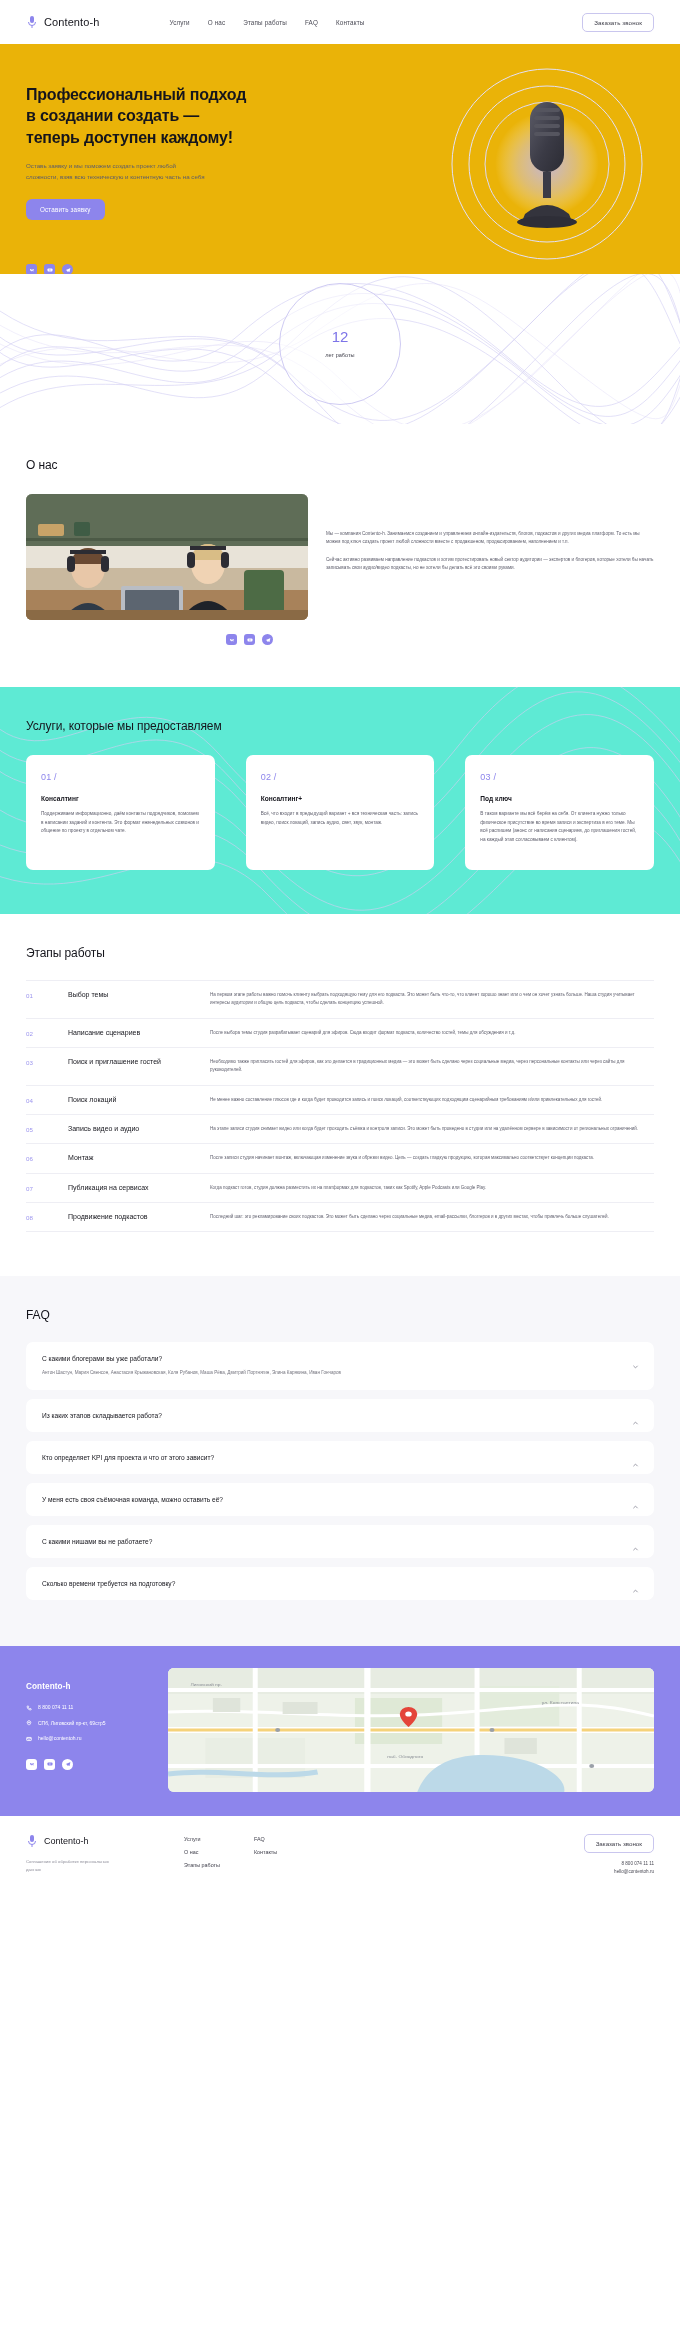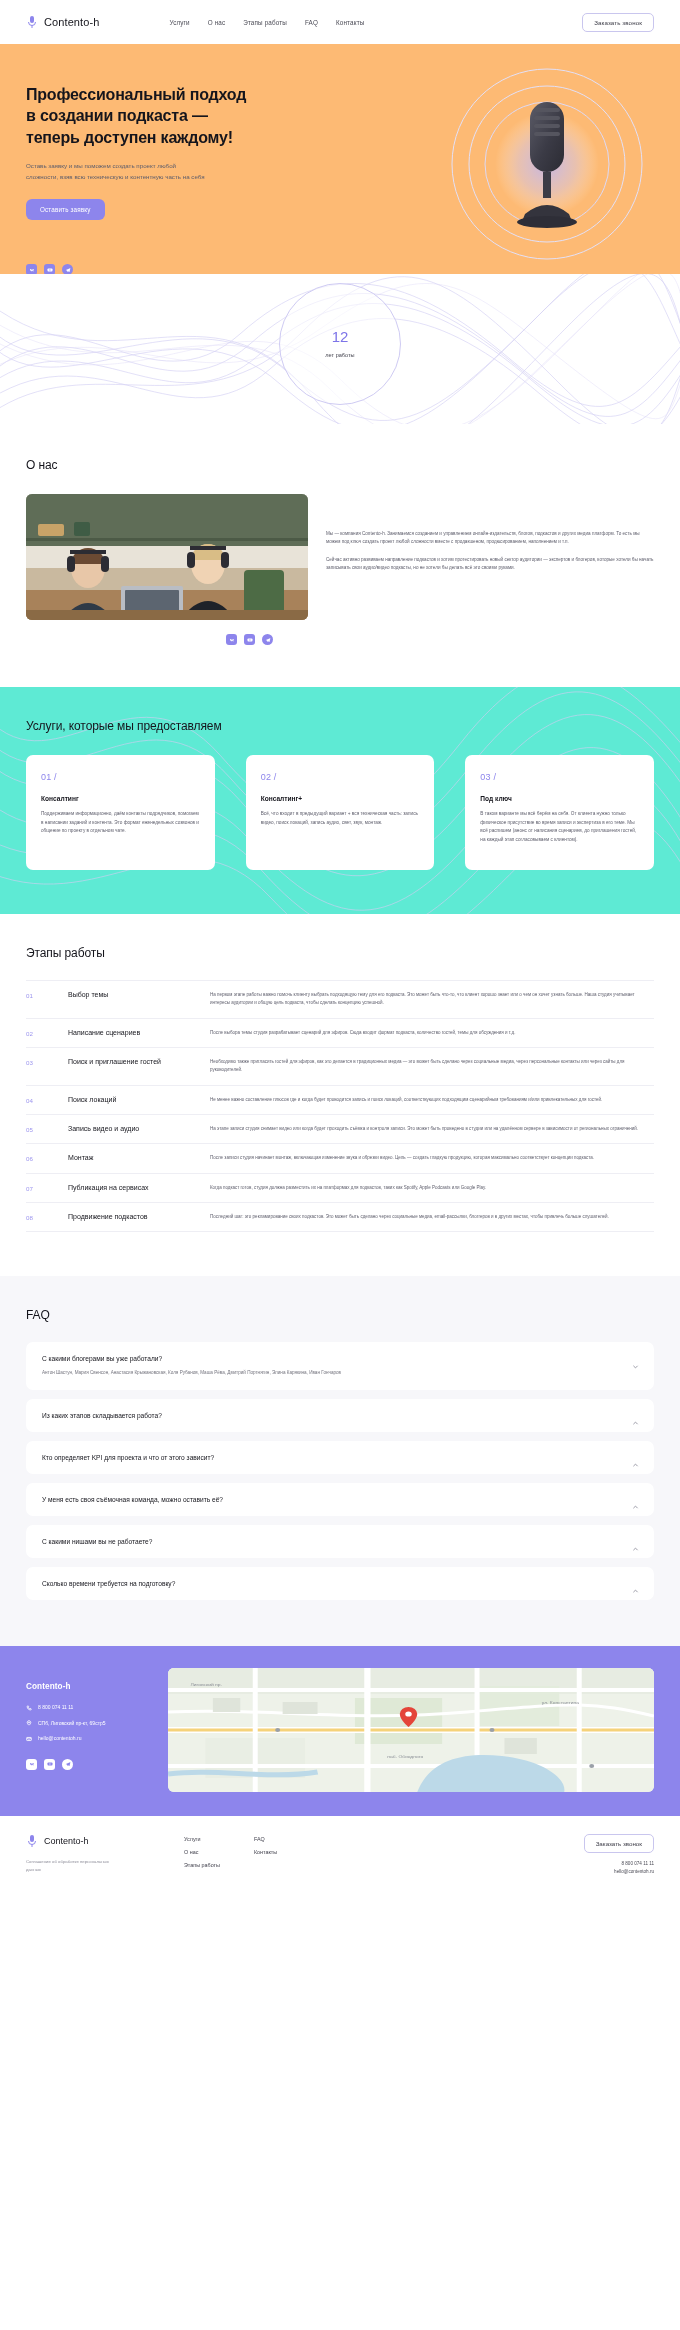--- a/index.html
+++ b/index.html
@@ -15,21 +15,21 @@
   .header{height:44px;display:flex;align-items:center;padding:0 26px;background:#fff;position:relative;z-index:20}
   .brand{display:flex;align-items:center;gap:6px}
   .brand-mark{width:12px;height:14px;display:flex;align-items:center;justify-content:center}
   .brand-name{font-size:11px;font-weight:400;letter-spacing:.1px;color:#15151c}
   .nav{display:flex;align-items:center;gap:18px;margin-left:70px}
   .nav-item{font-size:6.3px;color:#4a4a55;letter-spacing:.15px;cursor:pointer}
   .hdr-btn{margin-left:auto;border:1px solid #c9c6ee;border-radius:5px;
     padding:5px 11px;font-size:6.2px;color:#3d3d48;background:#fff;cursor:pointer;letter-spacing:.1px}
 
   
-  .hero{position:relative;height:230px;padding:0 26px;background:#fdba74;overflow:hidden}
+  .hero{position:relative;height:230px;padding:0 26px;background:#eab308;overflow:hidden}
   .hero-copy{position:relative;z-index:5;padding-top:40px;max-width:290px}
   h1.hero-title{font-size:16px;line-height:1.34;font-weight:700;letter-spacing:-.2px;color:#15151c}
   .hero-sub{margin-top:13px;font-size:6.2px;line-height:1.75;color:#5d5d6b;max-width:180px}
   .cta{margin-top:16px;display:inline-block;background:#8d85ec;color:#fff;border:none;border-radius:6px;
     padding:7px 14px;font-size:6.3px;cursor:pointer;letter-spacing:.15px}
   .socials{display:flex;gap:7px;margin-top:44px}
   .soc{width:11px;height:11px;border-radius:3px;background:#8d85ec;display:flex;align-items:center;justify-content:center;cursor:pointer}
   .soc.round{border-radius:50%}
   .soc svg{width:6px;height:6px;fill:#fff}
   .hero-art{position:absolute;right:8px;top:20px;width:250px;height:210px;z-index:1}
@@ -158,21 +158,21 @@
         <rect x="112" y="60" width="26" height="4" rx="2" fill="#55555f"></rect>
         <rect x="112" y="68" width="26" height="4" rx="2" fill="#55555f"></rect>
         <rect x="121" y="108" width="8" height="26" fill="#3b3b46"></rect>
         <path d="M103 150 q22 -18 44 0 l4 10 q-26 -8 -52 0 z" fill="#34343d"></path>
         <ellipse cx="125" cy="158" rx="30" ry="6" fill="#2e2e37"></ellipse>
       </g>
     </svg>
     <div class="hero-copy">
       <h1 class="hero-title">
         <span>Профессиональный подход</span><br>
-        <span>в создании подкаста —</span><br>
+        <span>в создании создать —</span><br>
         <span>теперь доступен каждому!</span>
       </h1>
       <div class="hero-sub">Оставь заявку и мы поможем создать проект любой сложности, взяв всю техническую и контентную часть на себя</div>
       <button class="cta">Оставить заявку</button>
       <div class="socials">
         <span class="soc">
             <svg viewBox="0 0 12 12">
               <path d="M2 4h1.6c.2 1.5 1 2.6 1.6 2.6V4h1.5v2c.6-.1 1.3-.9 1.5-2H9.7c-.2 1.2-.9 2-1.4 2.3.5.3 1.3 1 1.6 2.3H8.3c-.3-.8-.9-1.4-1.6-1.5v1.5H5.2C3.6 8.6 2.3 6.6 2 4z"></path>
             </svg>
           </span>

